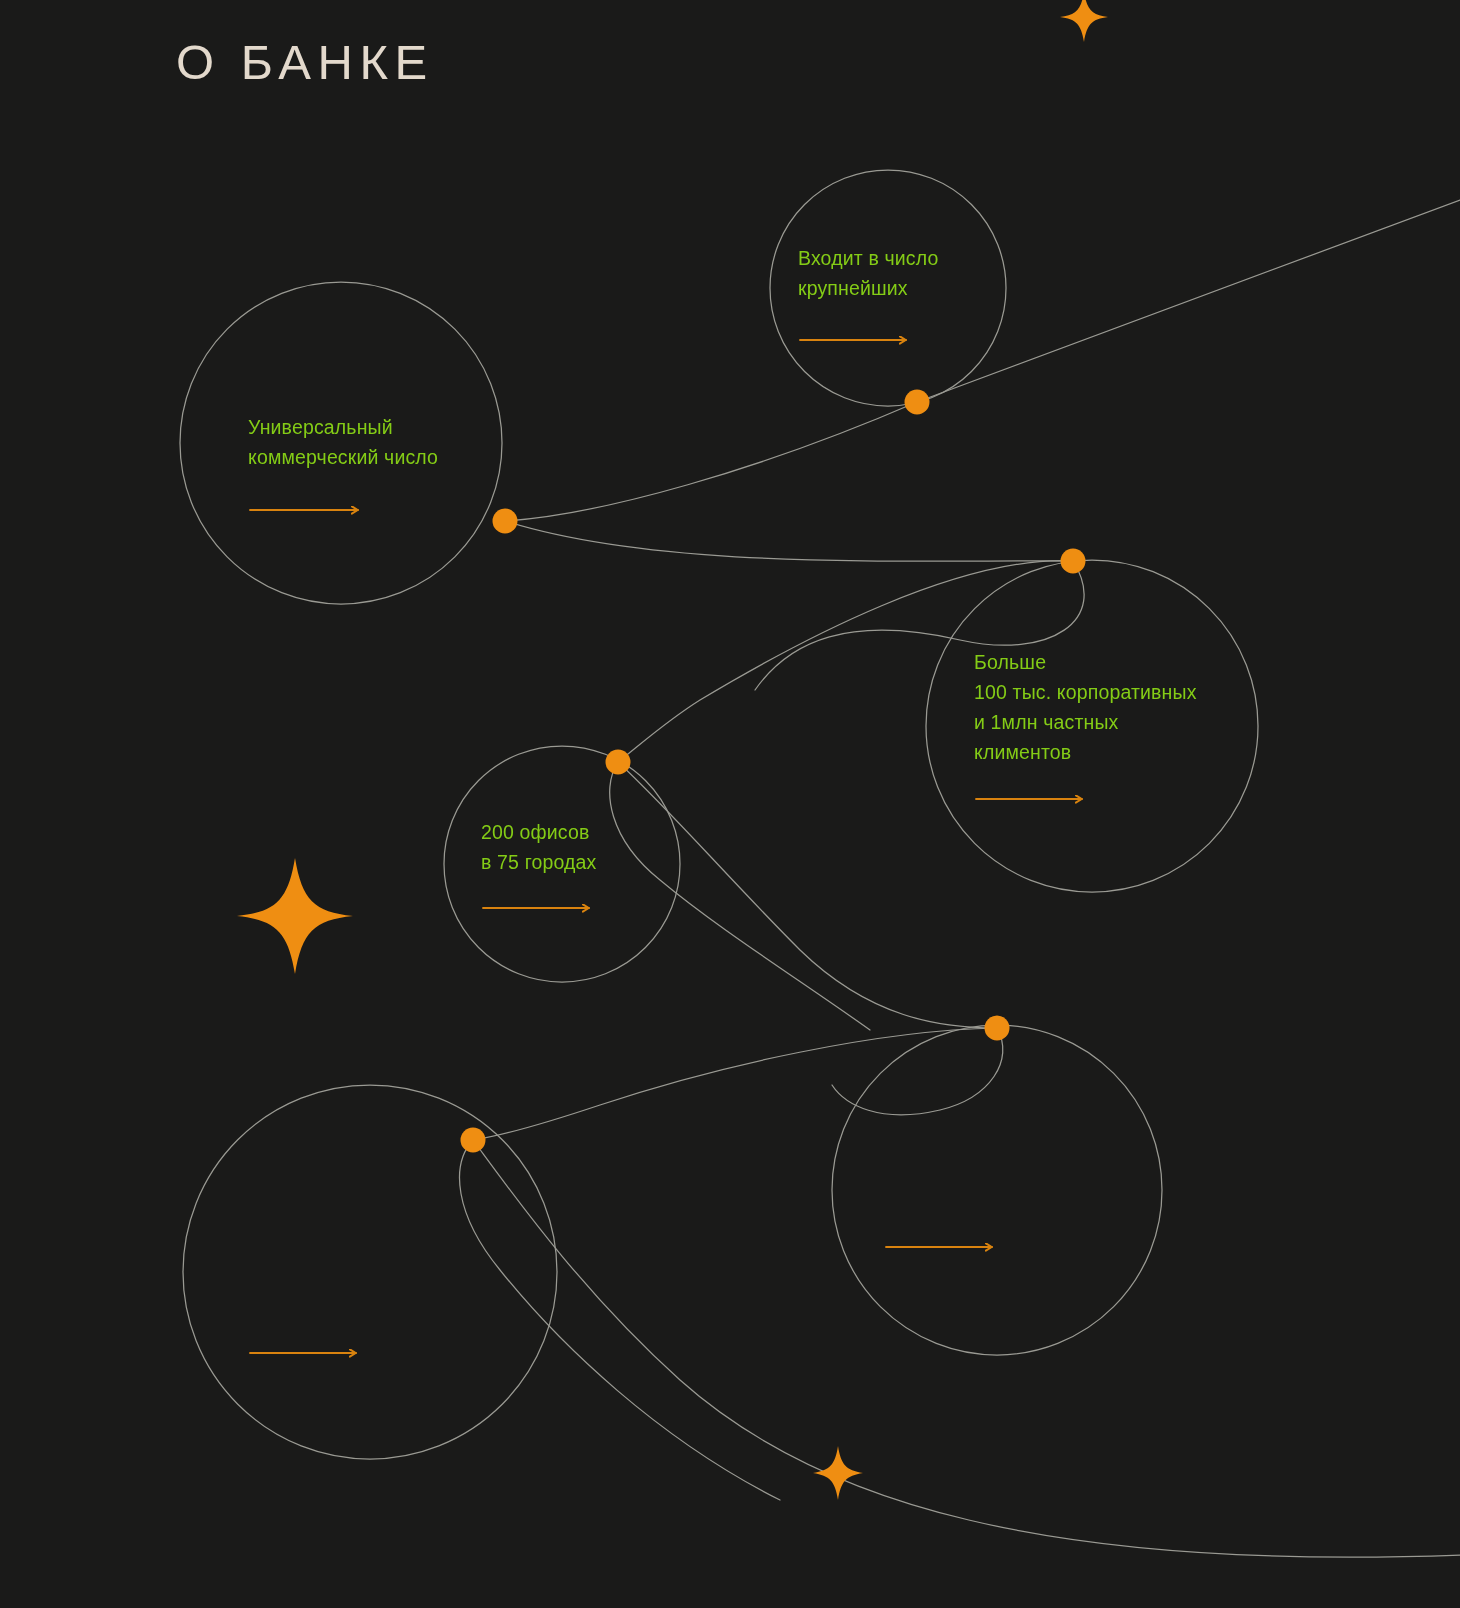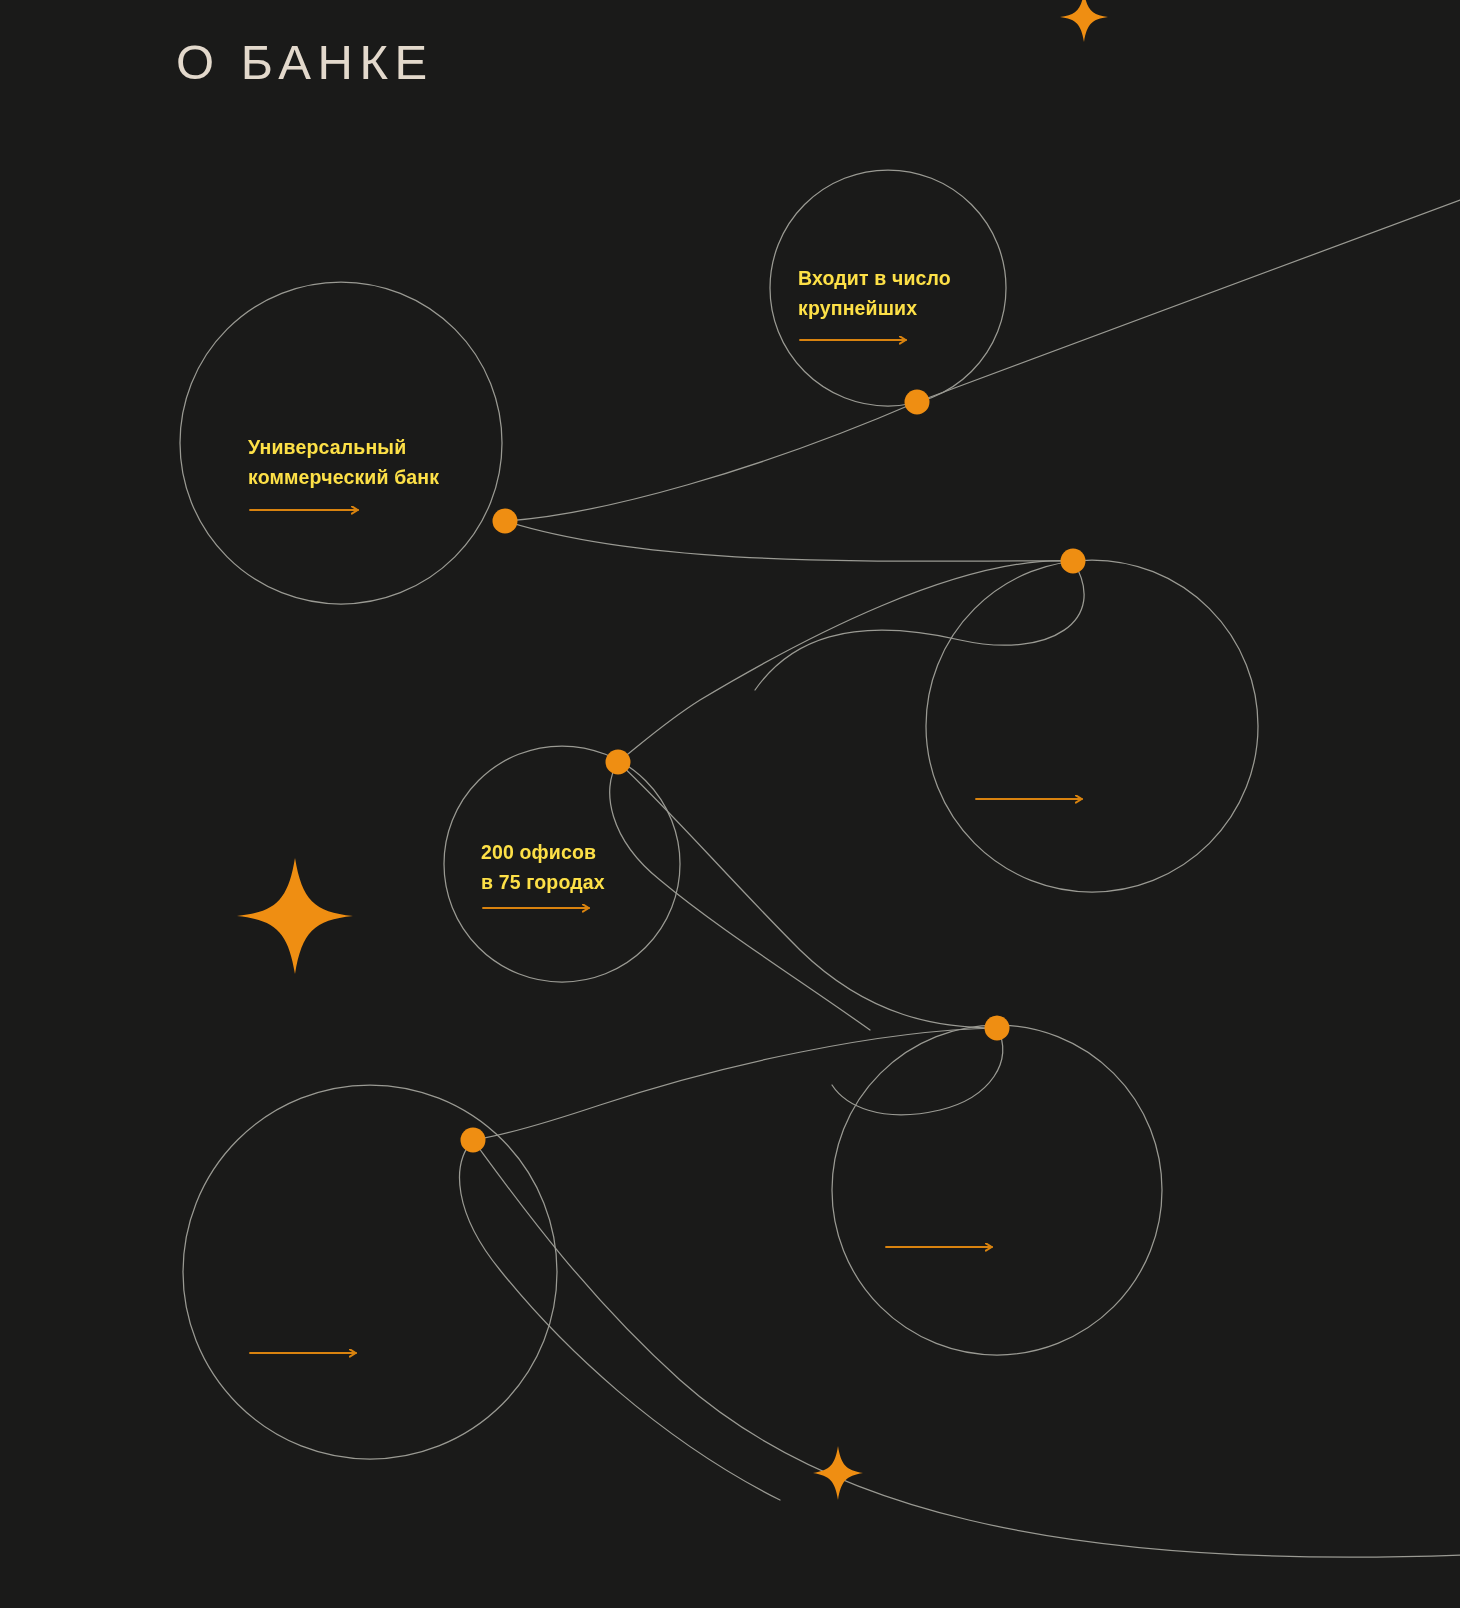--- a/index.html
+++ b/index.html
@@ -27,27 +27,26 @@
     left: 176px;
     top: 34px;
     font-size: 49px;
     letter-spacing: 6.5px;
     color: #e3d9cc;
     font-weight: 400;
     white-space: nowrap;
   }
   .node-text {
     position: absolute;
-    color: #fde047;
+    color: #84cc16;
     font-size: 19.5px;
     line-height: 30px;
-    font-weight: 700;
+    font-weight: 400;
     white-space: pre-line;
     letter-spacing: 0.15px;
-    margin-top: 20px;
   }
   .t-universal { left: 248px; top: 412px; }
   .t-largest   { left: 798px; top: 243px; }
   .t-clients   { left: 974px; top: 647px; }
   .t-offices   { left: 481px; top: 817px; }
   .t-ratings   { left: 884px; top: 1118px; }
   .t-awards    { left: 248px; top: 1197px; }
 </style>
 </head>
 <body>
@@ -112,19 +111,23 @@
     <g fill="#ef8e12">
       <path d="M 1084,-8 C 1087,10 1092,15 1108,17 C 1092,19 1087,24 1084,42 C 1081,24 1076,19 1060,17 C 1076,15 1081,10 1084,-8 Z"></path>
       <path d="M 295,858 C 302,900 314,912 353,916 C 314,920 302,932 295,974 C 288,932 276,920 237,916 C 276,912 288,900 295,858 Z"></path>
       <path d="M 838,1446 C 841,1465 846,1470 863,1473 C 846,1476 841,1481 838,1500 C 835,1481 830,1476 813,1473 C 830,1470 835,1465 838,1446 Z"></path>
     </g>
   </svg>
 
   <div class="page-title">О БАНКЕ</div>
 
   <div class="node-text t-universal">Универсальный
-коммерческий банк</div>
+коммерческий число</div>
   <div class="node-text t-largest">Входит в число
 крупнейших</div>
+  <div class="node-text t-clients">Больше
+100 тыс. корпоративных
+и 1млн частных
+климентов</div>
   <div class="node-text t-offices">200 офисов
 в 75 городах</div>
 
 </div>
 
 </body></html>

